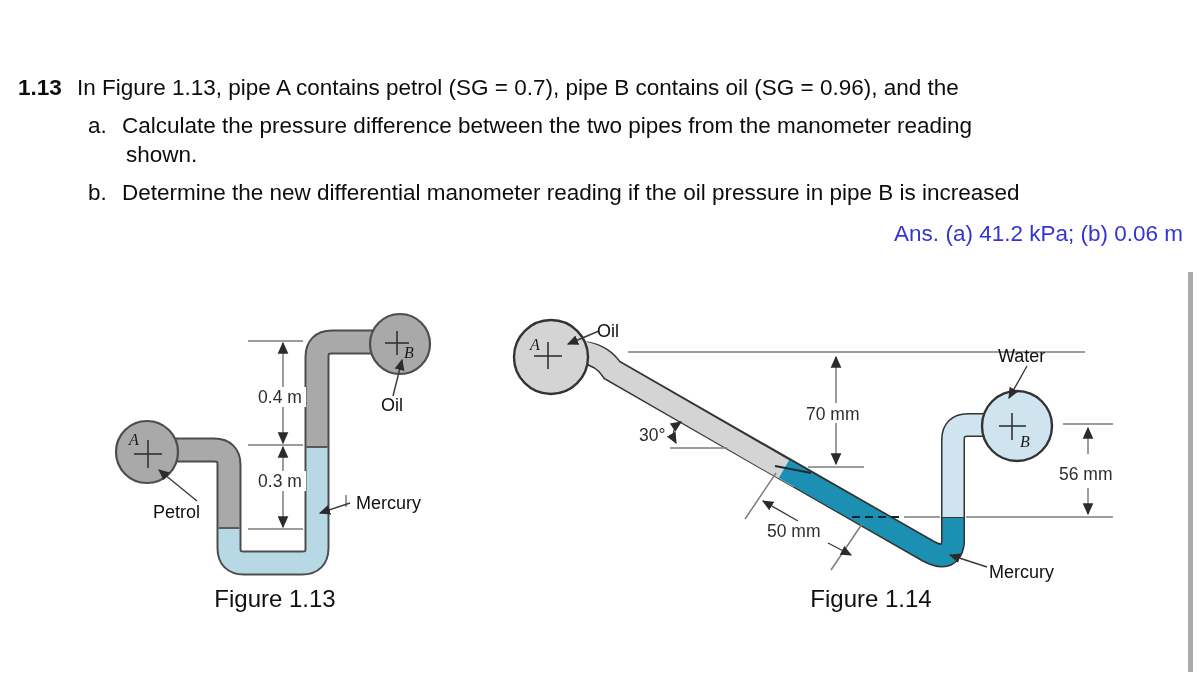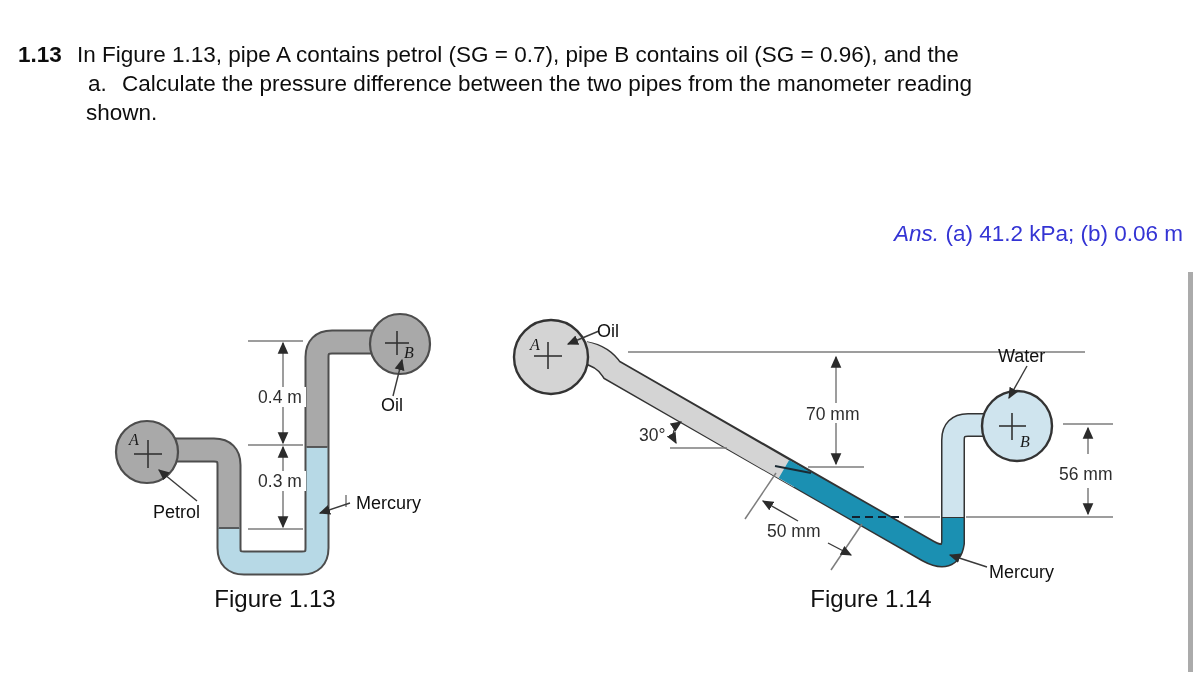--- a/index.html
+++ b/index.html
@@ -2,50 +2,53 @@
 <html><head>
 <meta charset="utf-8">
 <style>
   html,body { margin:0; padding:0; }
   body {
     width:1200px; height:676px; position:relative; overflow:hidden;
     background:#ffffff; font-family:"Liberation Sans", sans-serif; color:#0d0d0d;
   }
   .problem { position:absolute; left:18px; top:40px; font-size:22.5px; }
   .pline { line-height:29px; white-space:nowrap; }
-  .pnum { display:inline-block; width:59px; font-weight:bold; }
+  .pnum { display:inline-block; width:59px; font-weight:bold;margin-top:33px; }
   .marker { display:inline-block; width:34px; }
   .ind-body { margin-left:59px; }
-  .ind-item { margin-left:70px; }
-  .ind-cont { margin-left:68px; }
+  .ind-item { margin-left:70px;margin-top:9px; }
+  .ind-cont { margin-left:108px; }
   .answer {
     position:absolute; top:221px; right:17px; font-size:22.5px;
     color:#3434d4; white-space:nowrap;
   }
-  .answer .ans-prefix { font-style:italic; }
+  .answer .ans-prefix { }
   svg { position:absolute; left:0; top:0; }
   .dimline  { stroke:#7d7d7d; stroke-width:1.5; }
   .arrline  { stroke:#3a3a3a; stroke-width:1.4; fill:none; }
   .dimtext  { font-size:17.5px; fill:#2e2e2e; }
   .figlabel { font-size:18px; fill:#101010; }
   .caption  { font-size:24px; fill:#101010; }
   .abletter { font-family:"Liberation Serif", serif; font-style:italic; font-size:16px; fill:#1a1a1a; }
   .crossln  { stroke:#333333; stroke-width:1.6; }
 </style>
 </head>
 <body>
 
 <div class="problem">
   <div class="pline">
     <span class="pnum">1.13</span><span>In Figure 1.13, pipe A contains petrol (SG = 0.7), pipe B contains oil (SG = 0.96), and the</span>
   </div>
   <div class="pline ind-item">
     <span class="marker">a.</span><span>Calculate the pressure difference between the two pipes from the manometer reading</span>
   </div>
   <div class="pline ind-cont">shown.</div>
+  <div class="pline ind-item">
+    <span class="marker">b.</span><span>Determine the new differential manometer reading if the oil pressure in pipe B is increased</span>
+  </div>
 </div>
 
 <div class="answer">
   <span class="ans-prefix">Ans.</span>
   <span>(a) 41.2 kPa; (b) 0.06 m</span>
 </div>
 
 <svg width="1200" height="676" viewBox="0 0 1200 676">
   <defs>
     <marker id="ah" viewBox="0 0 10 10" refX="8.5" refY="5" markerWidth="8.5" markerHeight="8.5" orient="auto-start-reverse">

